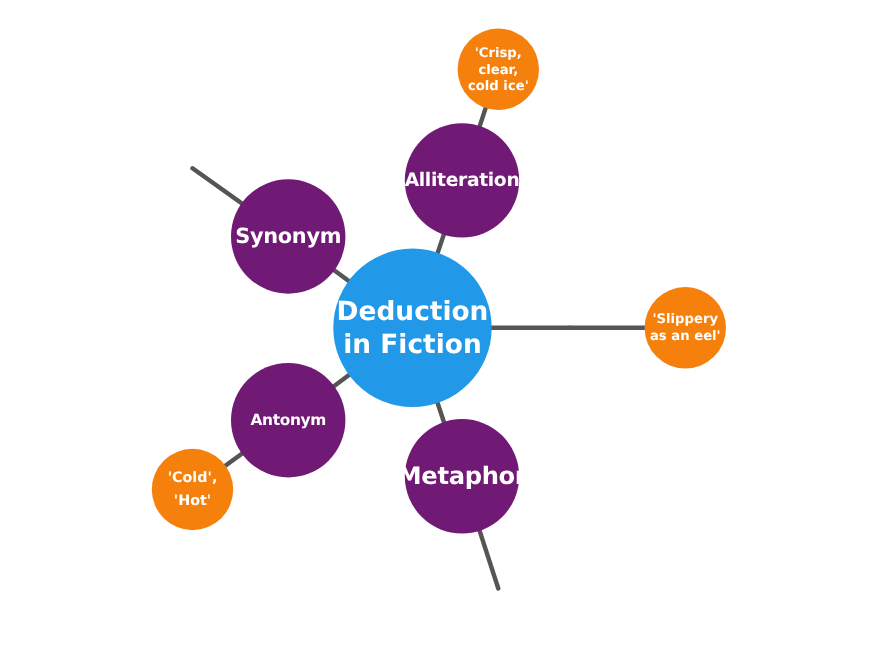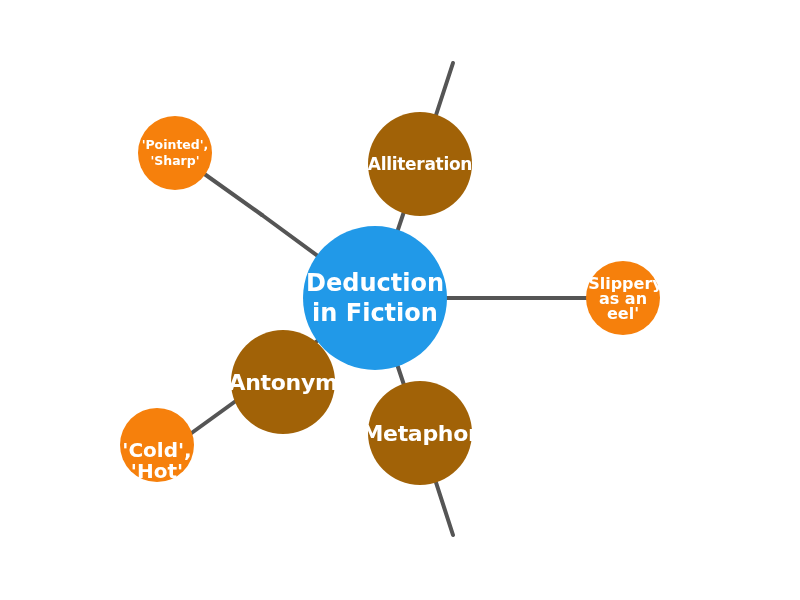--- a/index.html
+++ b/index.html
@@ -38,21 +38,21 @@
     }
     .center {
       width: 144px; height: 144px;
       background: #2199e8;
       font-size: 24px;
       line-height: 30px;
       font-weight: 600;
     }
     .branch {
       width: 104px; height: 104px;
-      background: #a16207;
+      background: #701a75;
       font-weight: 600;
       letter-spacing: -0.3px;
     }
     .leaf {
       width: 74px; height: 74px;
       background: #f6800c;
       font-size: 12px;
       line-height: 14px;
       font-weight: 600;
     }
@@ -82,29 +82,33 @@
     <span>Deduction
 in Fiction</span>
   </div>
 
   <div class="node branch" style="left:368px; top:112px; font-size:17px;">
     <span>Alliteration</span>
   </div>
   <div class="node branch" style="left:368px; top:381px; font-size:22px;">
     <span>Metaphor</span>
   </div>
-  <div class="node branch" style="left:210px; top:330px; font-size:22px;margin-left:21px;">
+  <div class="node branch" style="left:210px; top:330px; font-size:14px;">
     <span>Antonym</span>
   </div>
+  <div class="node branch" style="left:210px; top:163px; font-size:19px;">
+    <span>Synonym</span>
+  </div>
 
-  <div class="node leaf" style="left:586px; top:261px; font-size:16px; line-height:15px;">
+  <div class="node leaf" style="left:416px; top:26px; font-size:12px; line-height:15px;">
+    <span>'Crisp,
+clear,
+cold ice'</span>
+  </div>
+  <div class="node leaf" style="left:586px; top:261px; font-size:12px; line-height:15px;">
     <span>'Slippery
 as an eel'</span>
   </div>
-  <div class="node leaf" style="left:120px; top:408px; font-size:20px; line-height:21px;align-items:flex-end;">
+  <div class="node leaf" style="left:138px; top:408px; font-size:13px; line-height:21px;">
     <span>'Cold',
 'Hot'</span>
-  </div>
-  <div class="node leaf" style="left:138px; top:116px; font-size:12.5px; line-height:16px;">
-    <span>'Pointed',
-'Sharp'</span>
   </div>
 </div>
 
 </body></html>

